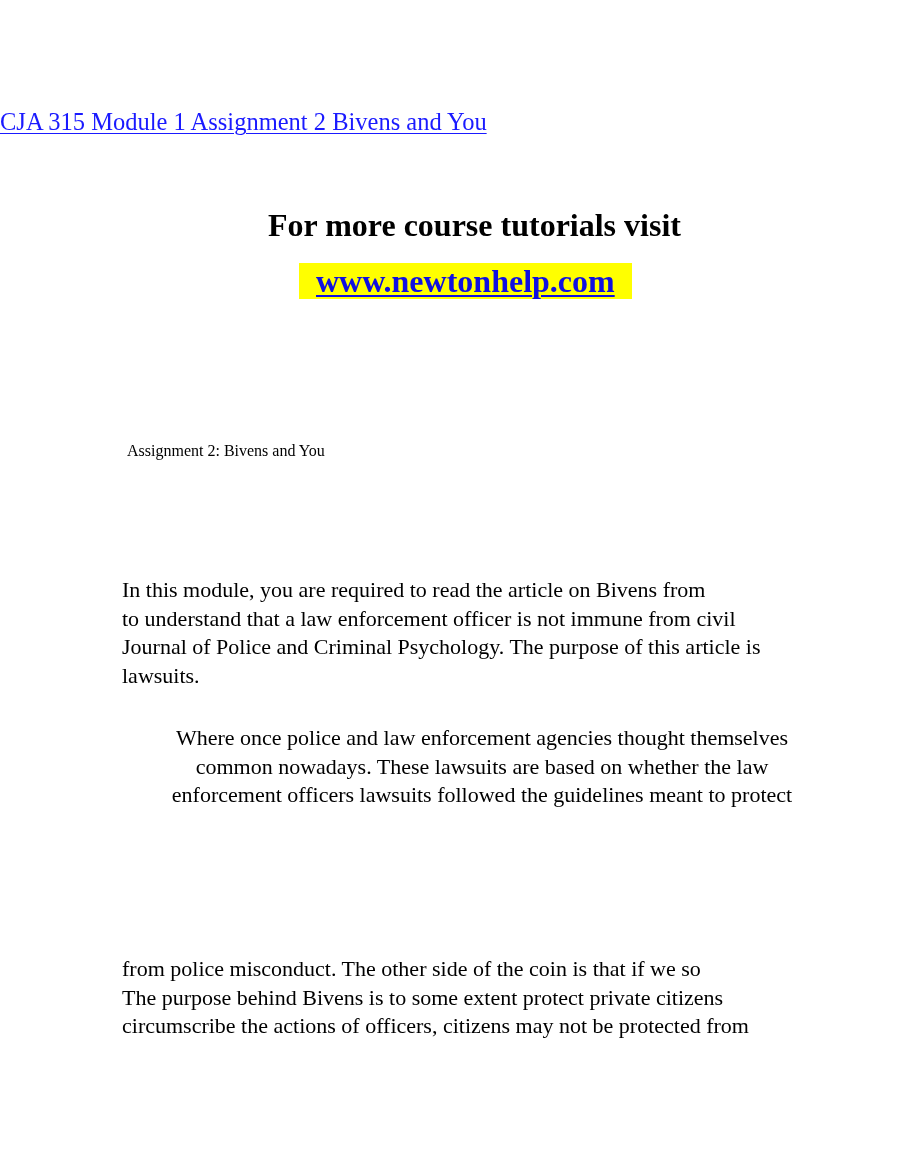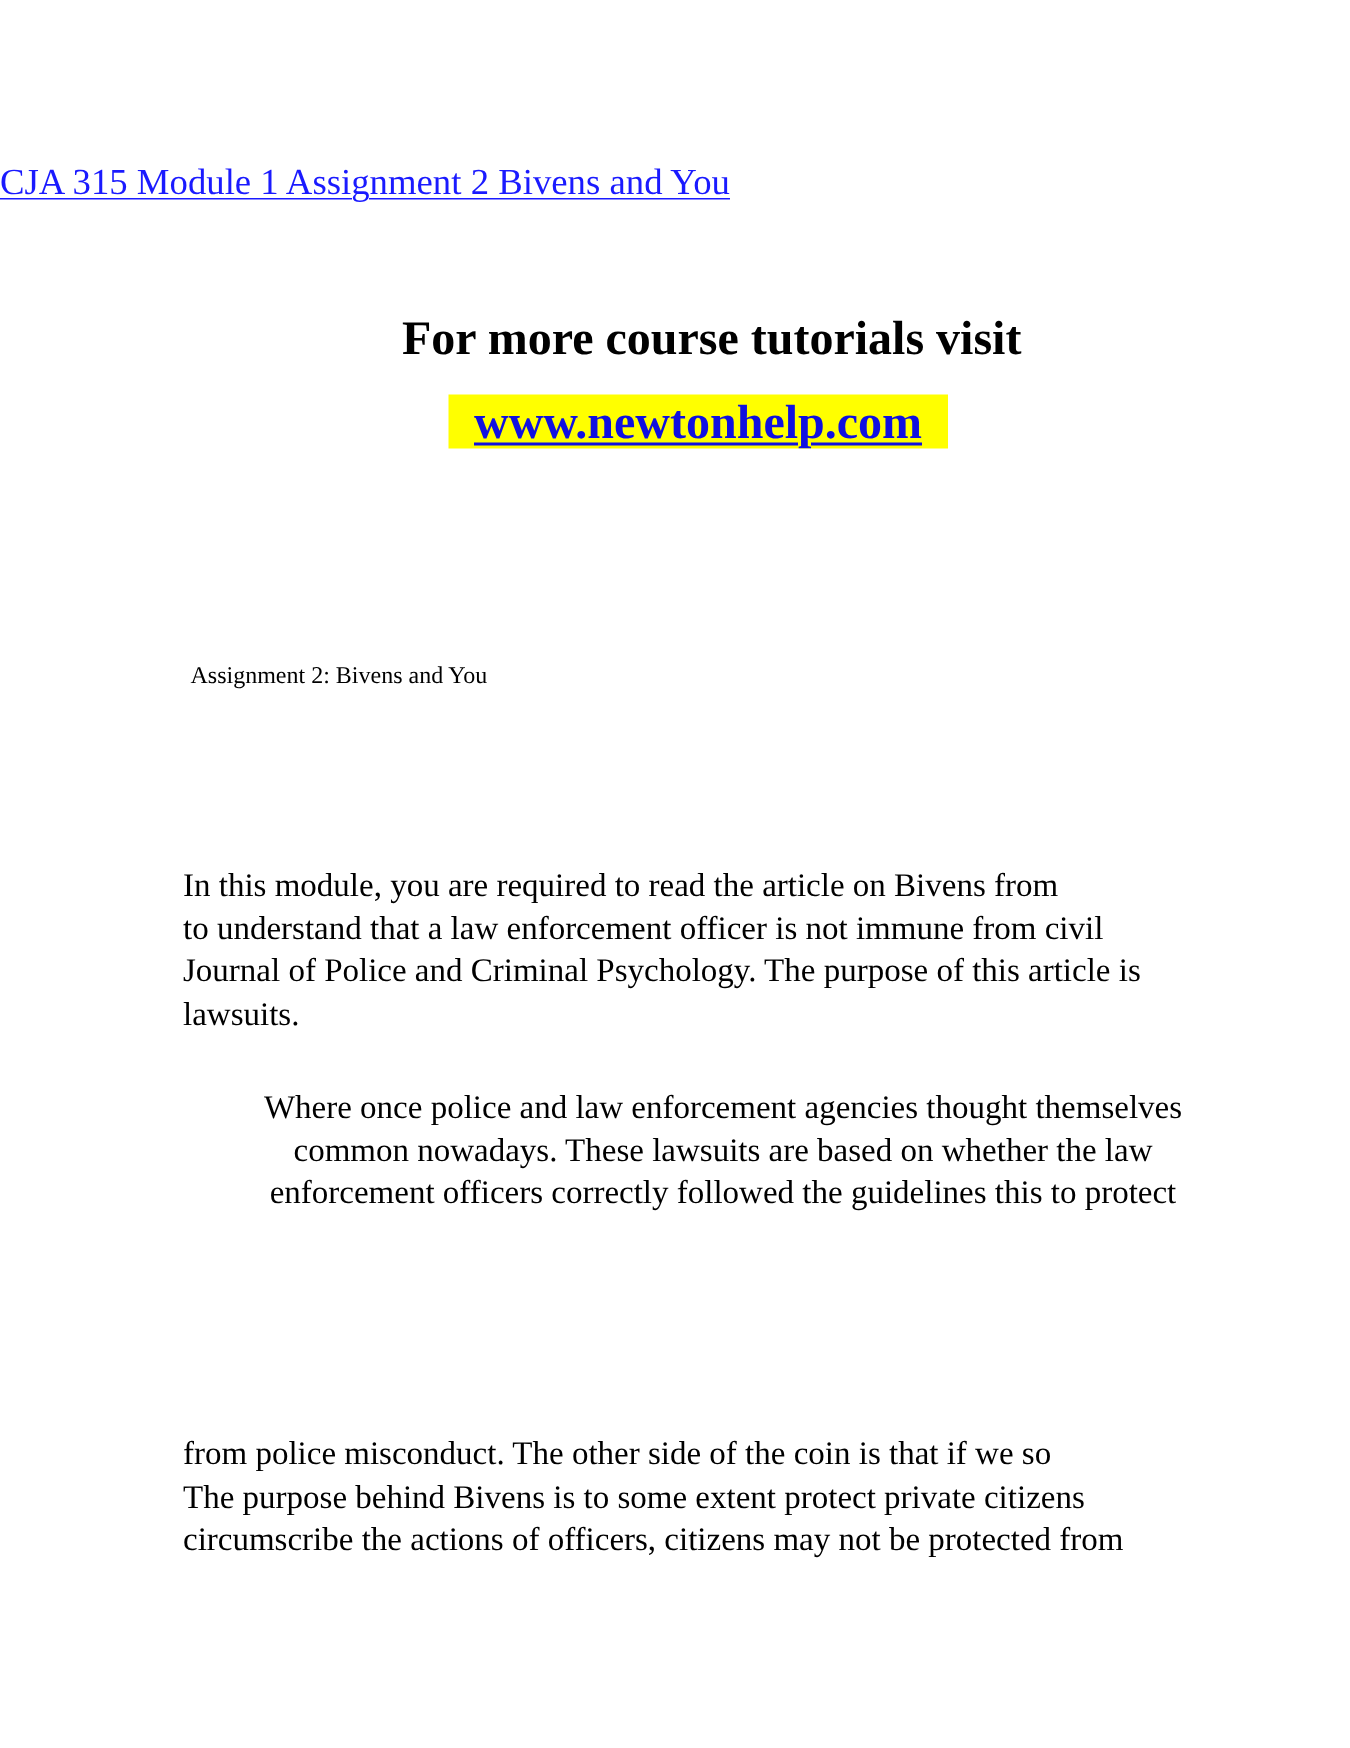--- a/index.html
+++ b/index.html
@@ -98,20 +98,20 @@
 <p class="para" id="para-1">
   <span class="line">In this module, you are required to read the article on Bivens from</span>
   <span class="line">to understand that a law enforcement officer is not immune from civil</span>
   <span class="line">Journal of Police and Criminal Psychology. The purpose of this article is</span>
   <span class="line">lawsuits.</span>
 </p>
 
 <p class="para" id="para-2">
   <span class="line">Where once police and law enforcement agencies thought themselves</span>
   <span class="line">common nowadays. These lawsuits are based on whether the law</span>
-  <span class="line">enforcement officers correctly followed the guidelines this to protect</span>
+  <span class="line">enforcement officers lawsuits followed the guidelines meant to protect</span>
 </p>
 
 <p class="para" id="para-3">
   <span class="line">from police misconduct. The other side of the coin is that if we so</span>
   <span class="line">The purpose behind Bivens is to some extent protect private citizens</span>
   <span class="line">circumscribe the actions of officers, citizens may not be protected from</span>
 </p>
 
 </body></html>

